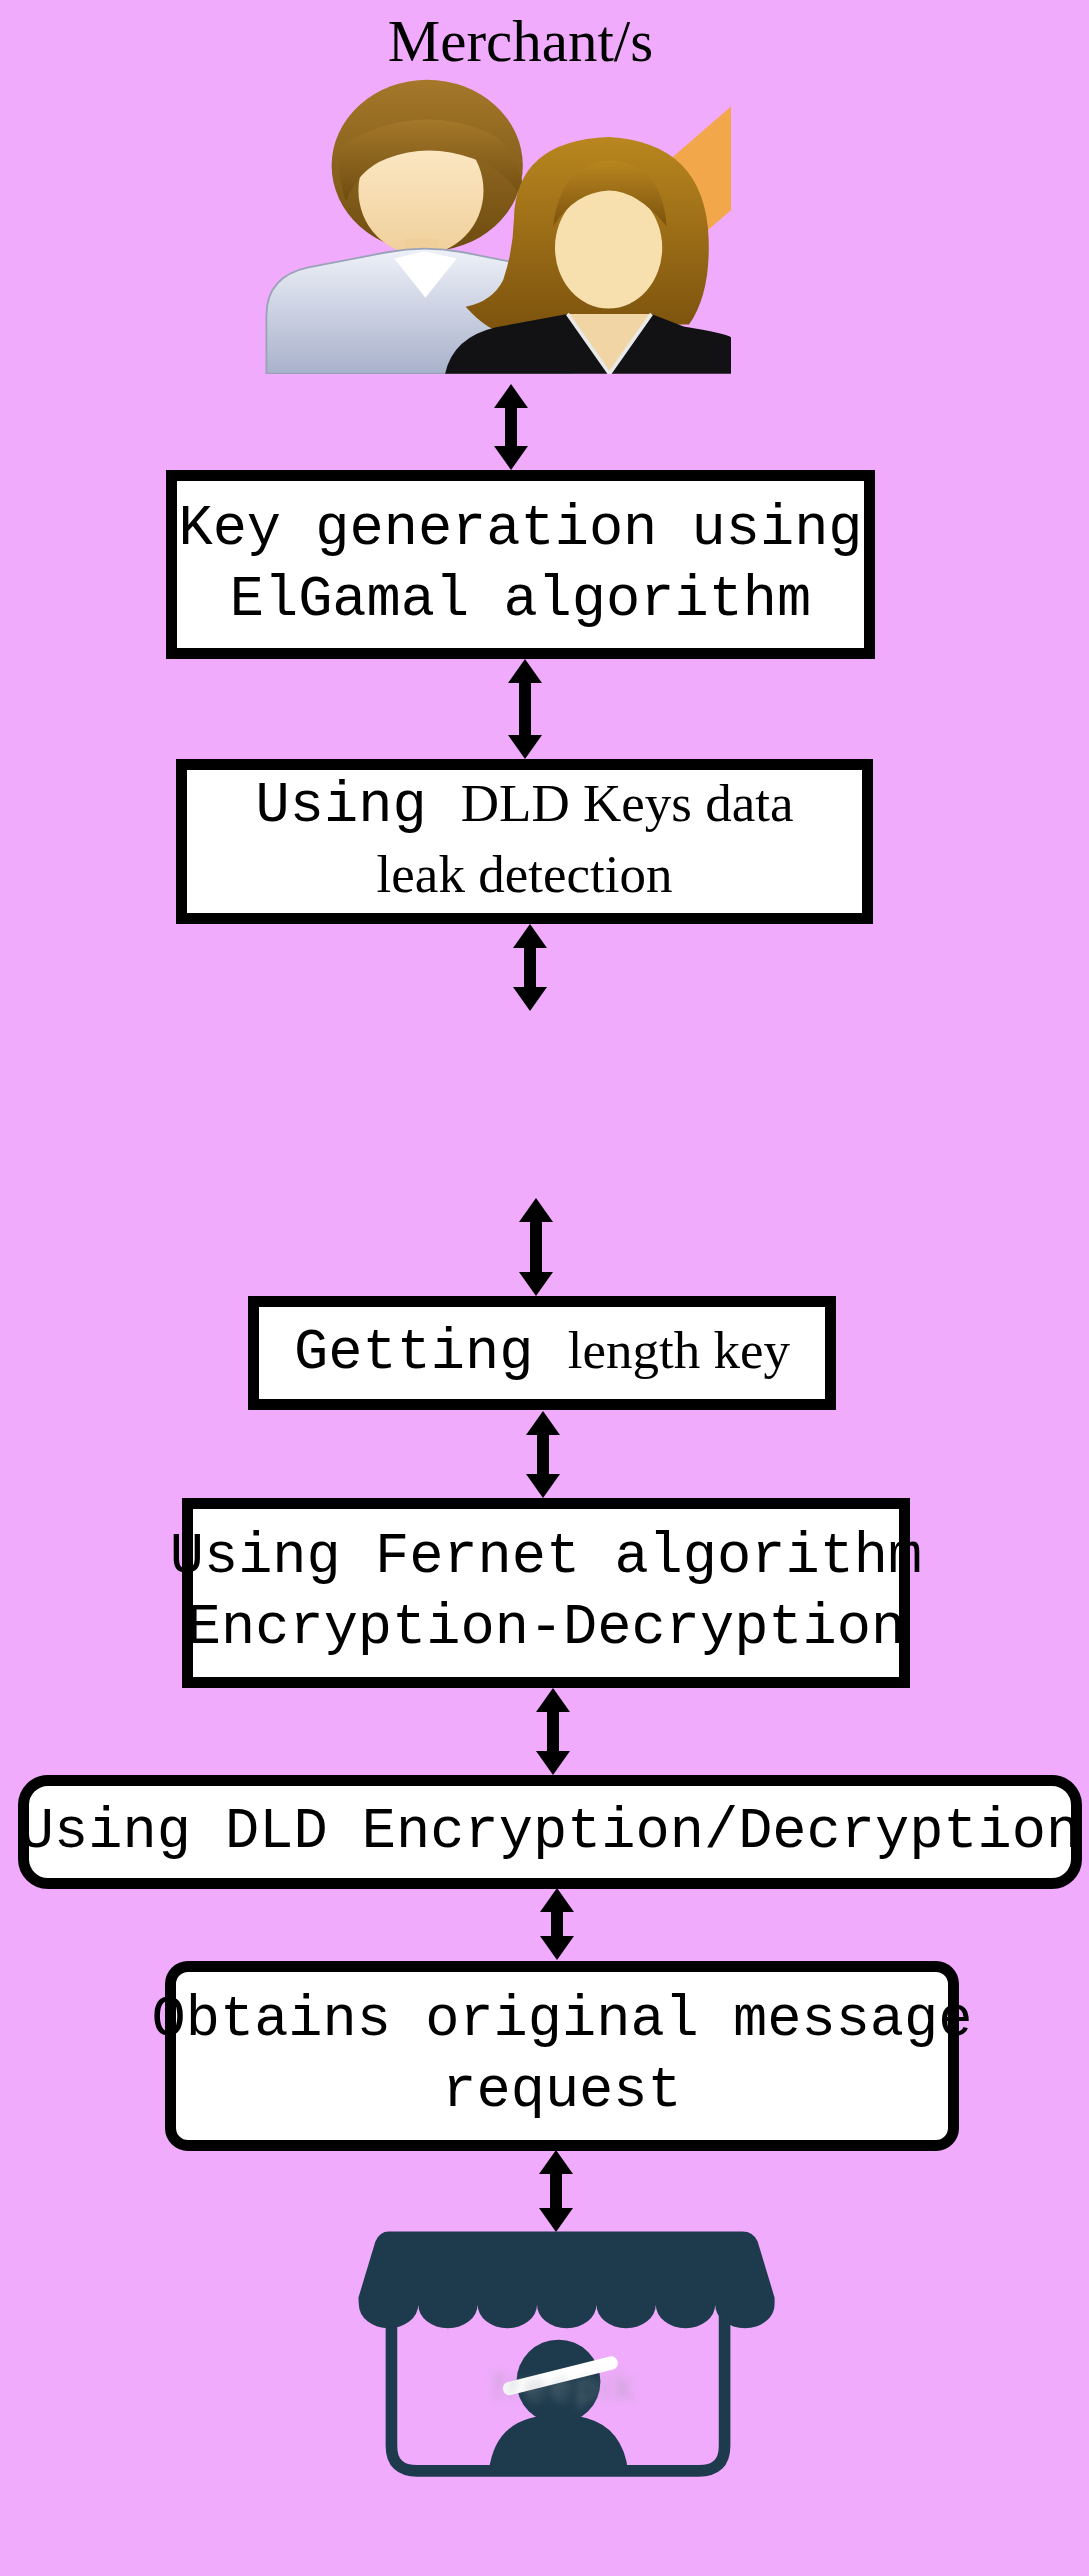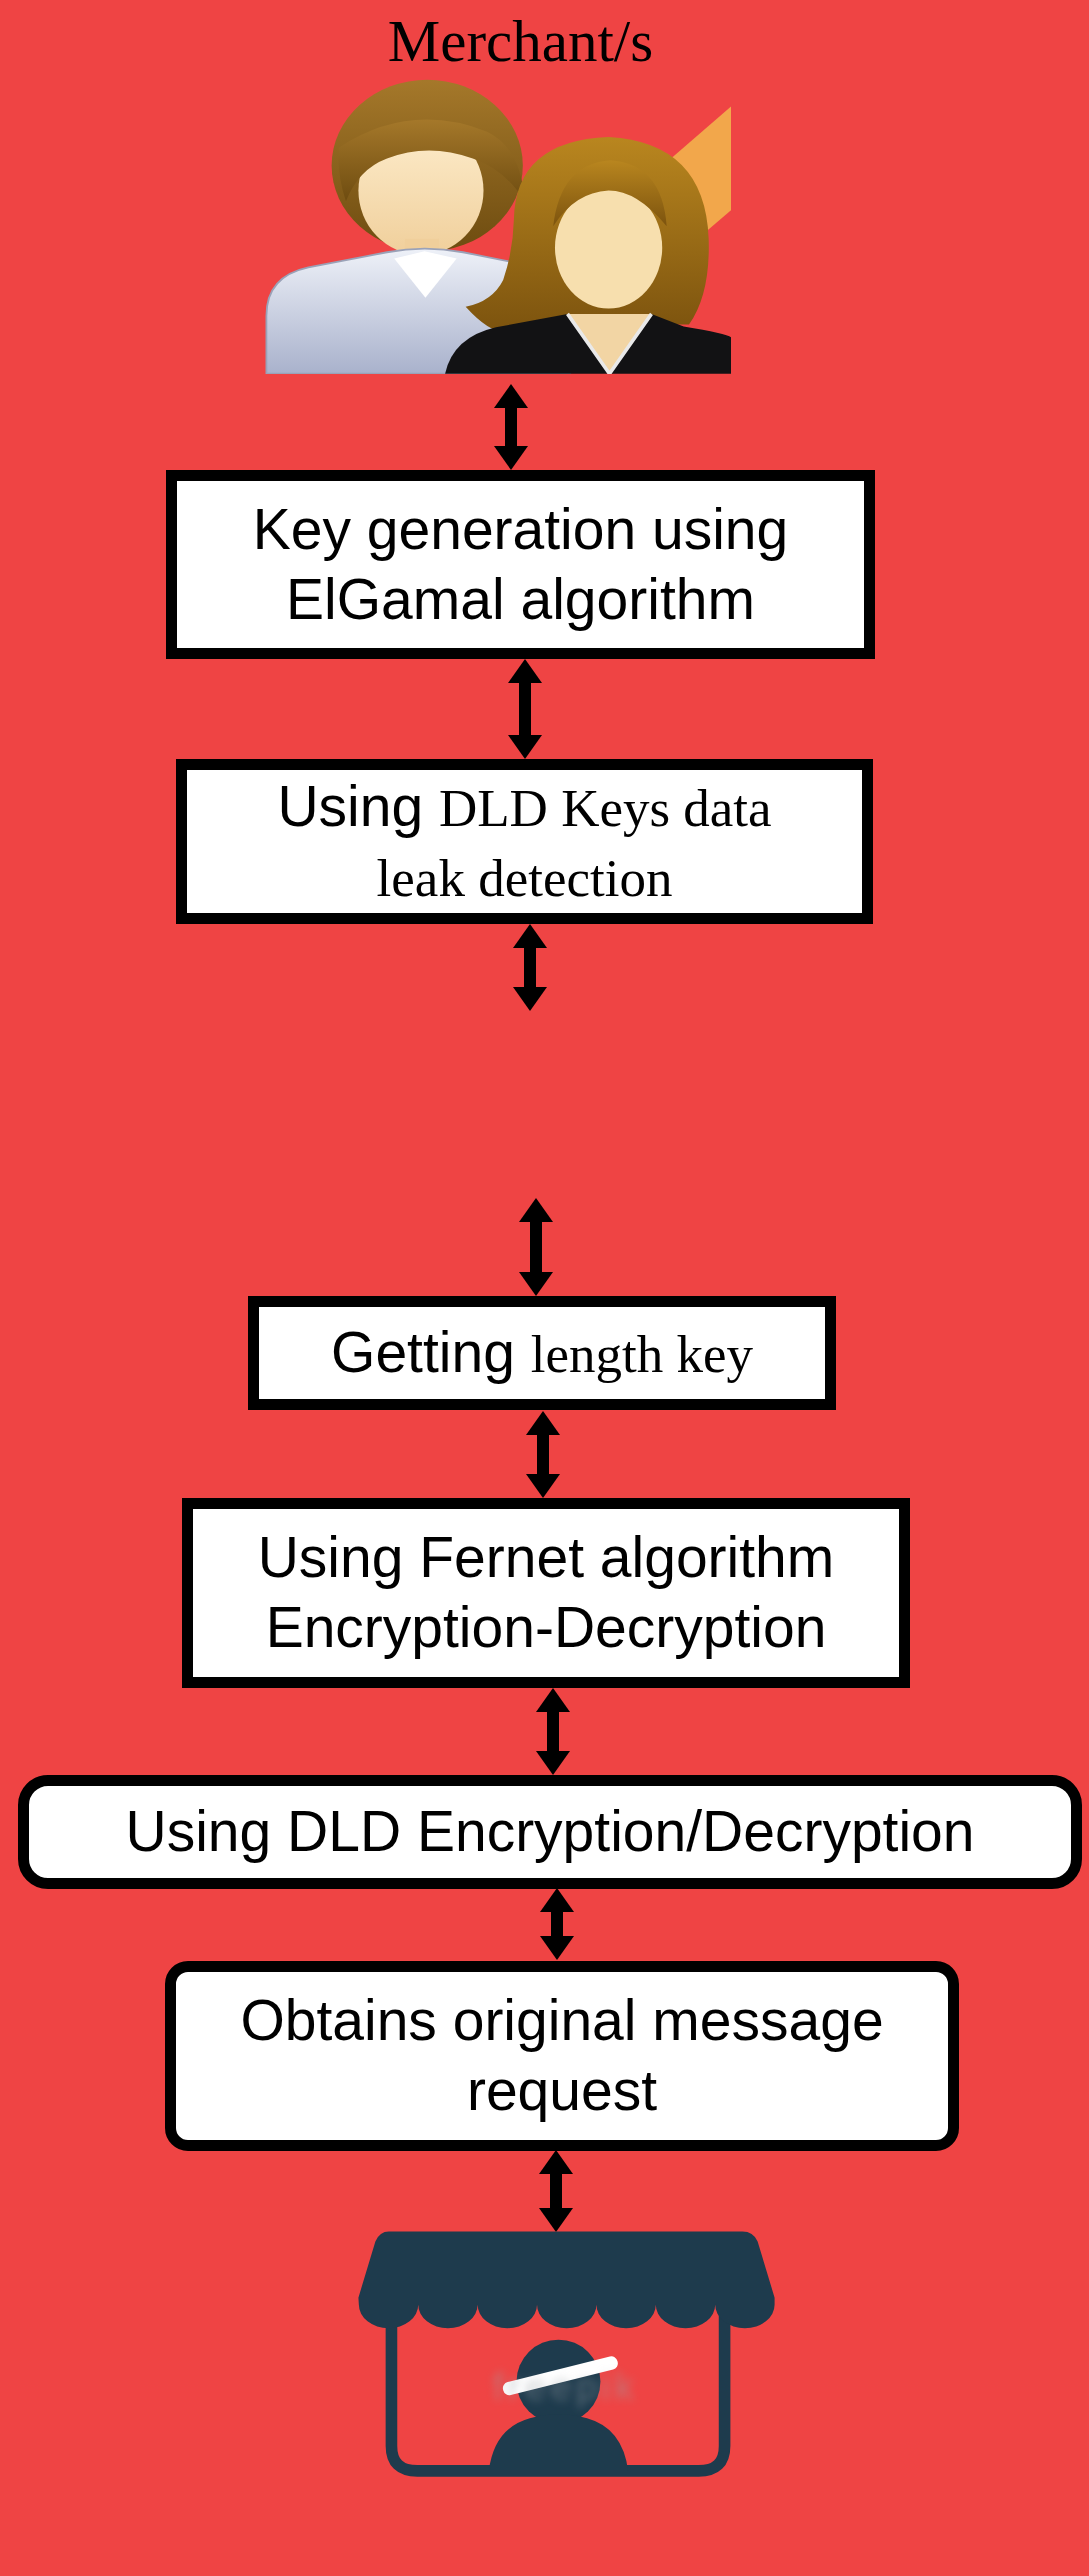--- a/index.html
+++ b/index.html
@@ -1,24 +1,24 @@
 <!DOCTYPE html>
 <html style="font-size:14.3px"><head>
 <meta charset="utf-8">
 <style>
   html,body{margin:0;padding:0;background:#ffffff;}
-  #root{position:relative;width:1090px;height:2576px;background:#ef4444;overflow:hidden;}
+  #root{position:relative;width:1090px;height:2576px;background:#f0abfc;overflow:hidden;}
 
   .caption{position:absolute;text-align:center;color:#000;
            font-family:"Liberation Serif","DejaVu Serif",serif;font-size:59px;line-height:1.05;}
 
   .fbox{position:absolute;box-sizing:border-box;border:11.6px solid #000;background:#fff;
         display:flex;flex-direction:column;justify-content:center;align-items:center;text-align:center;}
   .line{white-space:nowrap;line-height:1.22;}
-  .serif{font-family:Liberation Sans, sans-serif;font-size:57px;color:#000;}
+  .serif{font-family:Liberation Mono, monospace;font-size:57px;color:#000;}
   .sans{font-family:Liberation Serif, serif;font-size:53px;color:#000;}
 
   .arrow{position:absolute;width:34px;display:flex;flex-direction:column;align-items:center;}
   .tri-up{width:0;height:0;border-left:17px solid transparent;border-right:17px solid transparent;
           border-bottom:24px solid #000;}
   .tri-down{width:0;height:0;border-left:17px solid transparent;border-right:17px solid transparent;
             border-top:24px solid #000;}
   .stem{width:11.6px;flex:1 1 auto;background:#000;}
 
   .clipart{position:absolute;}

